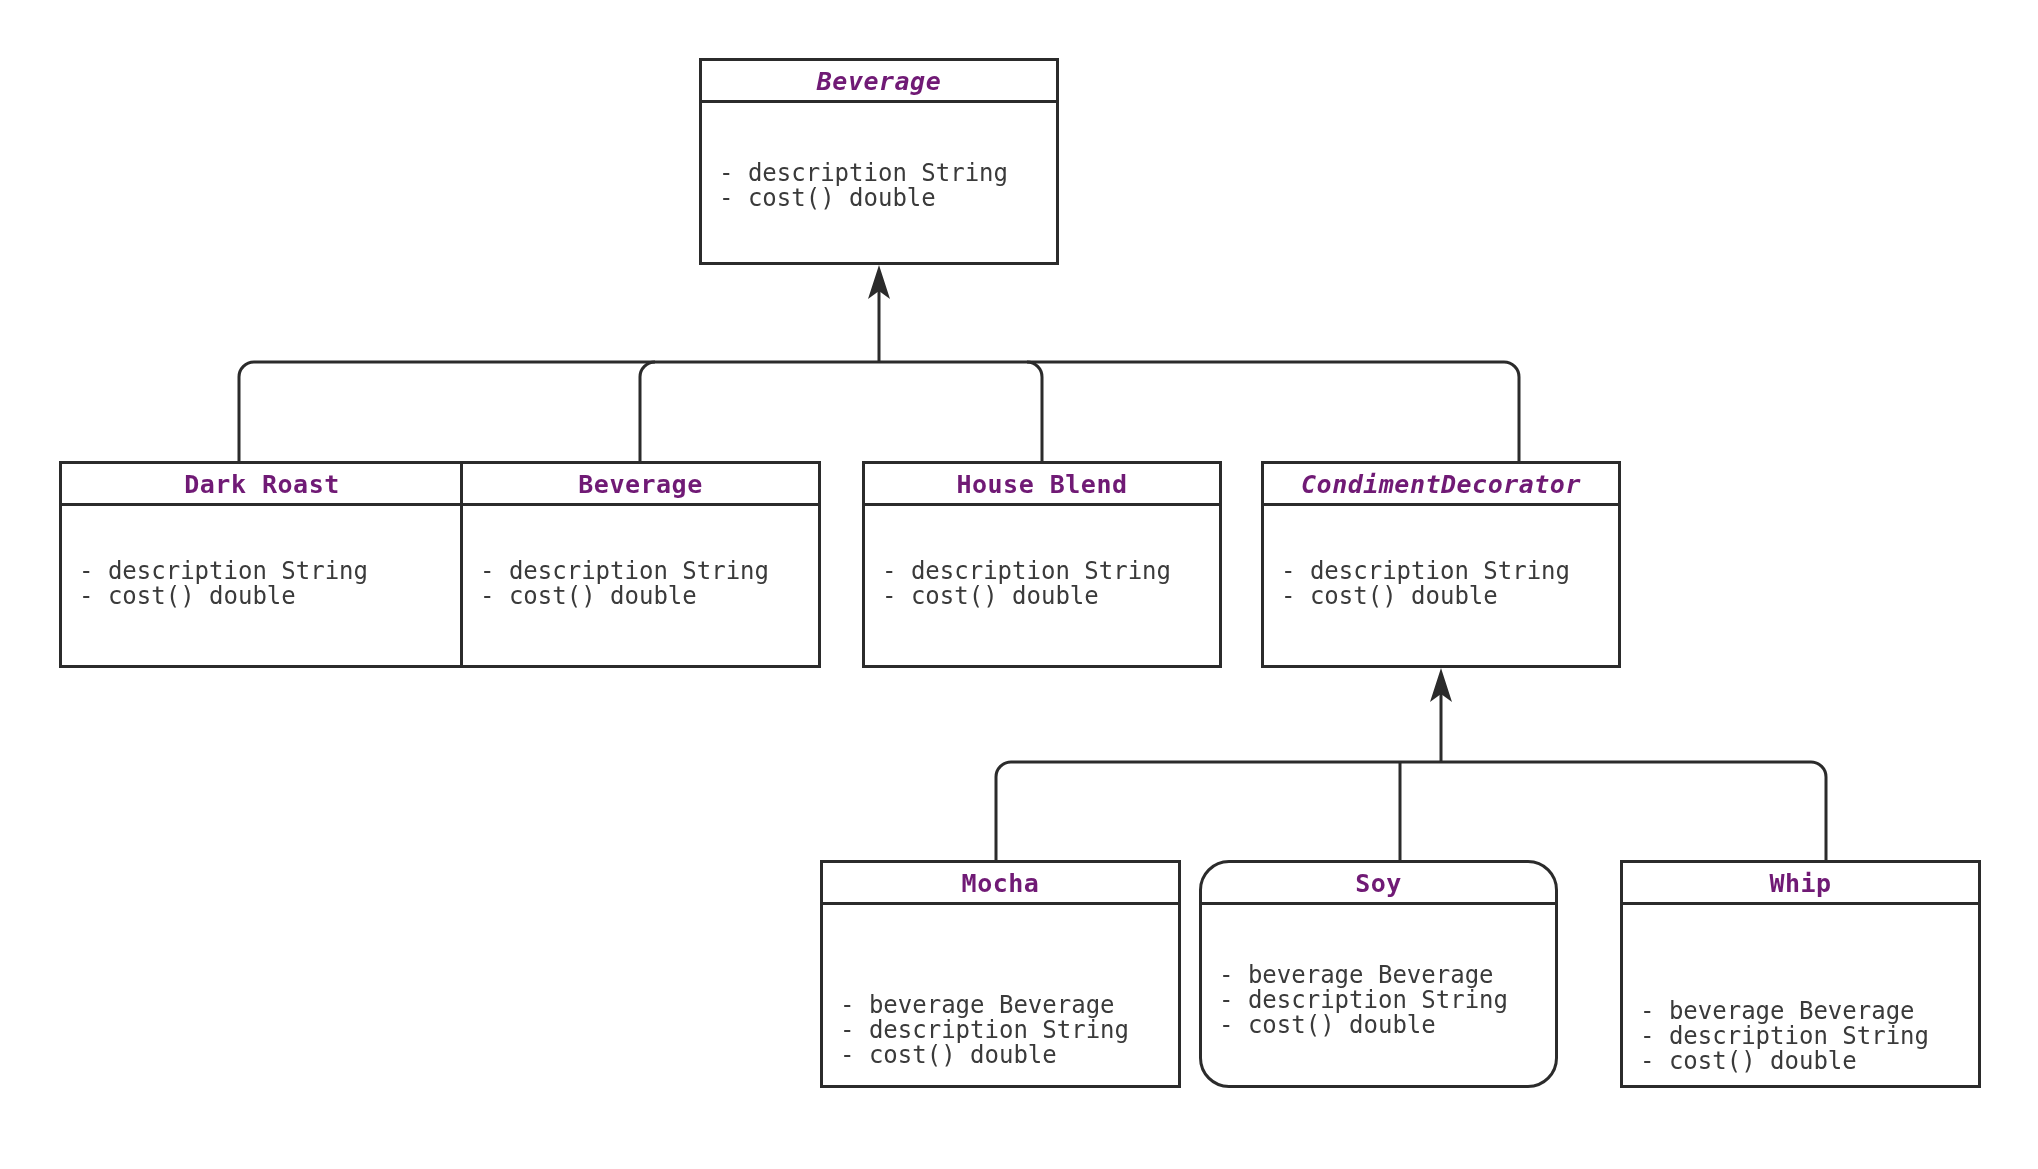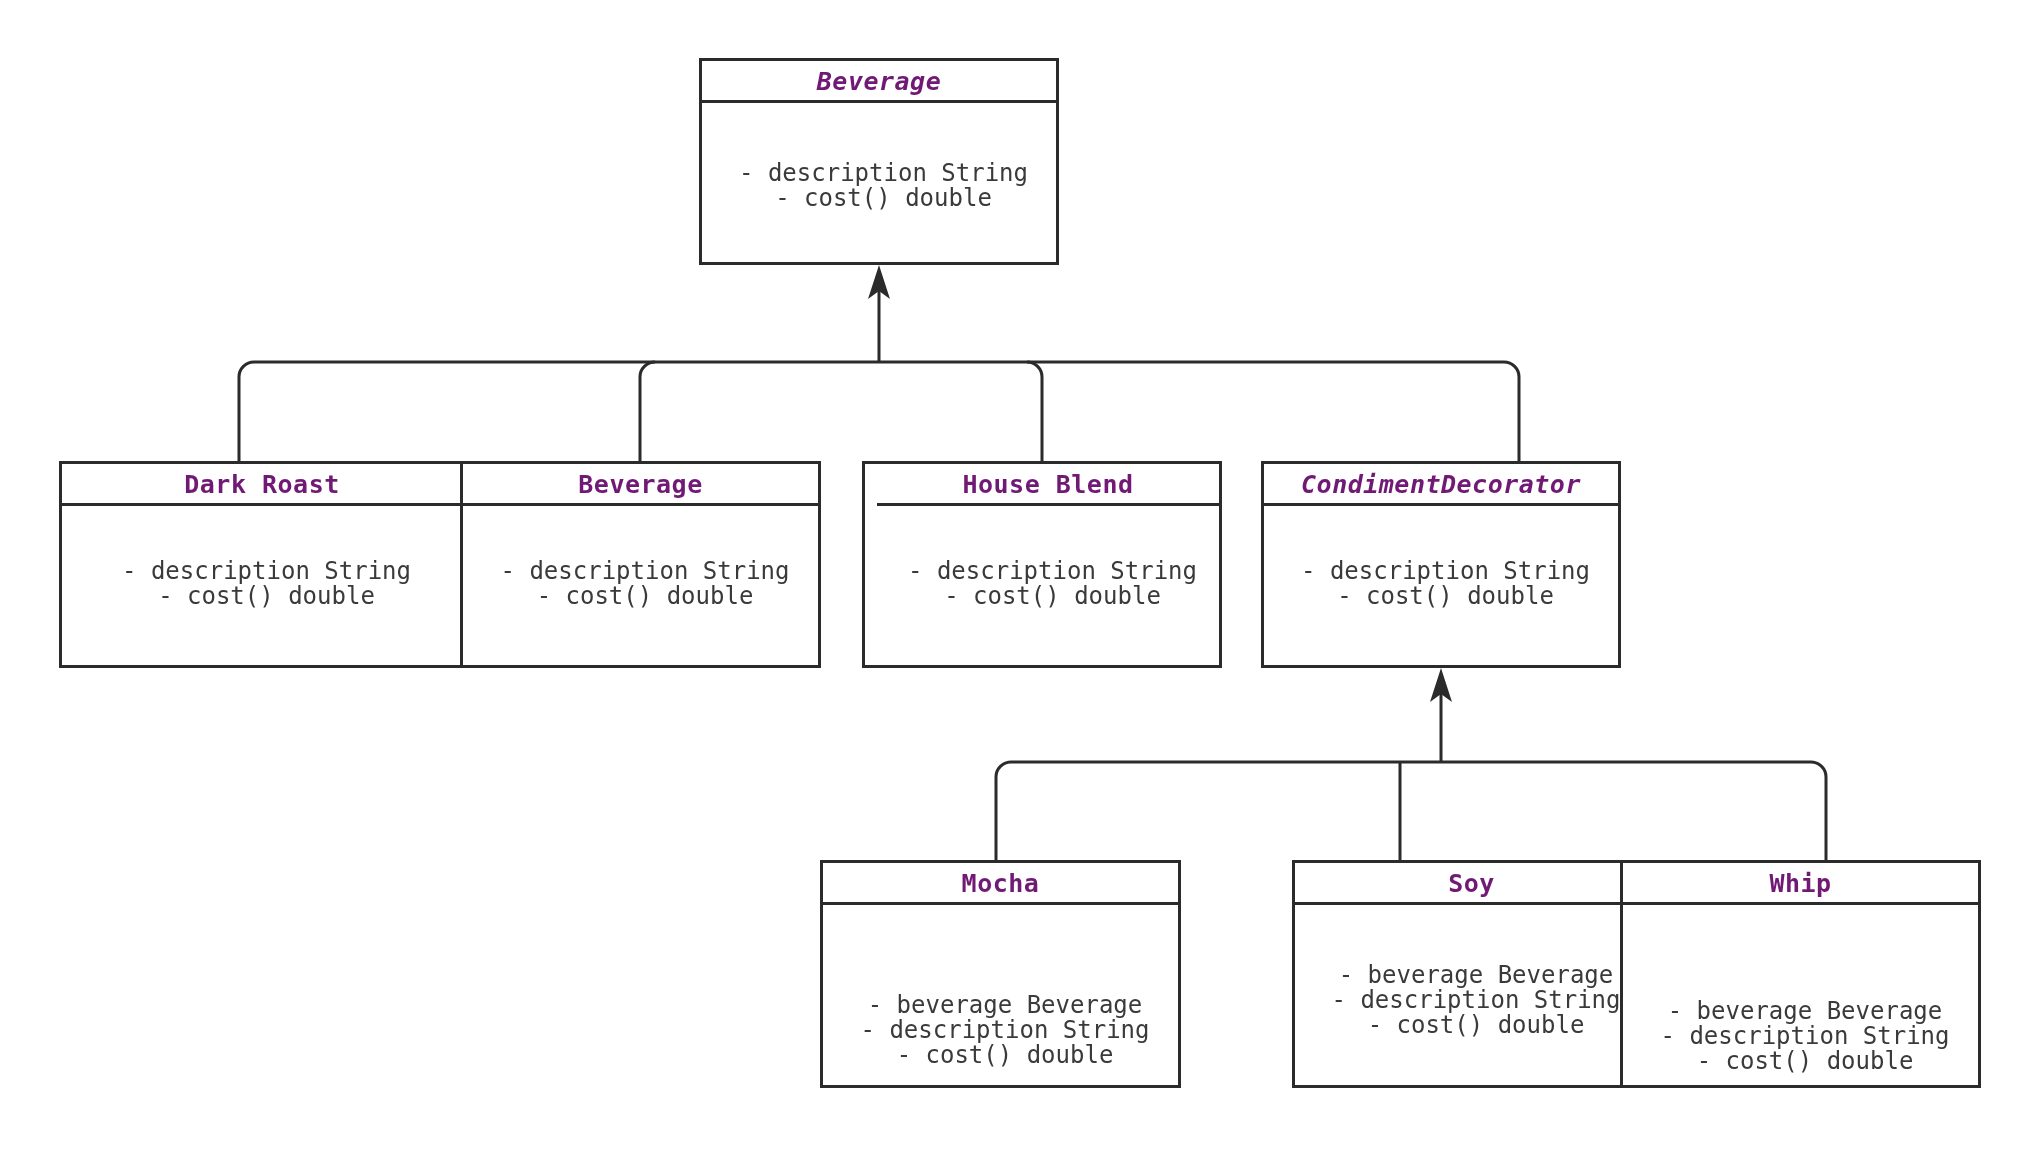--- a/index.html
+++ b/index.html
@@ -45,21 +45,20 @@
     height: 42px;
     white-space: nowrap;
     letter-spacing: 0.5px;
   }
   .uml-header.abstract {
     font-style: italic;
   }
   .uml-body {
     flex: 1;
     position: relative;
-    text-align: center;
   }
   .uml-members {
     position: absolute;
     left: 17px;
     right: 8px;
   }
   .uml-member {
     font-size: 24px;
     color: #3a3a3a;
     line-height: 25px;
@@ -121,21 +120,21 @@
   <div class="uml-class" style="left:460px; top:461px; width:361px; height:207px;">
     <div class="uml-header">Beverage</div>
     <div class="uml-body">
       <div class="uml-members" style="top:53px;">
         <div class="uml-member">- description String</div>
         <div class="uml-member">- cost() double</div>
       </div>
     </div>
   </div>
 
-  <div class="uml-class" style="left:862px; top:461px; width:360px; height:207px;padding-left:12px;">
+  <div class="uml-class" style="left:862px; top:461px; width:360px; height:207px;">
     <div class="uml-header">House Blend</div>
     <div class="uml-body">
       <div class="uml-members" style="top:53px;">
         <div class="uml-member">- description String</div>
         <div class="uml-member">- cost() double</div>
       </div>
     </div>
   </div>
 
   <div class="uml-class" style="left:1261px; top:461px; width:360px; height:207px;">
@@ -152,21 +151,21 @@
     <div class="uml-header">Mocha</div>
     <div class="uml-body">
       <div class="uml-members" style="top:58px;">
         <div class="uml-member">- beverage Beverage</div>
         <div class="uml-member">- description String</div>
         <div class="uml-member">- cost() double</div>
       </div>
     </div>
   </div>
 
-  <div class="uml-class" style="left:1292px; top:860px; width:359px; height:228px;">
+  <div class="uml-class" style="left:1199px; top:860px; width:359px; height:228px;border-radius:30px;">
     <div class="uml-header">Soy</div>
     <div class="uml-body">
       <div class="uml-members" style="top:58px;">
         <div class="uml-member">- beverage Beverage</div>
         <div class="uml-member">- description String</div>
         <div class="uml-member">- cost() double</div>
       </div>
     </div>
   </div>
 

